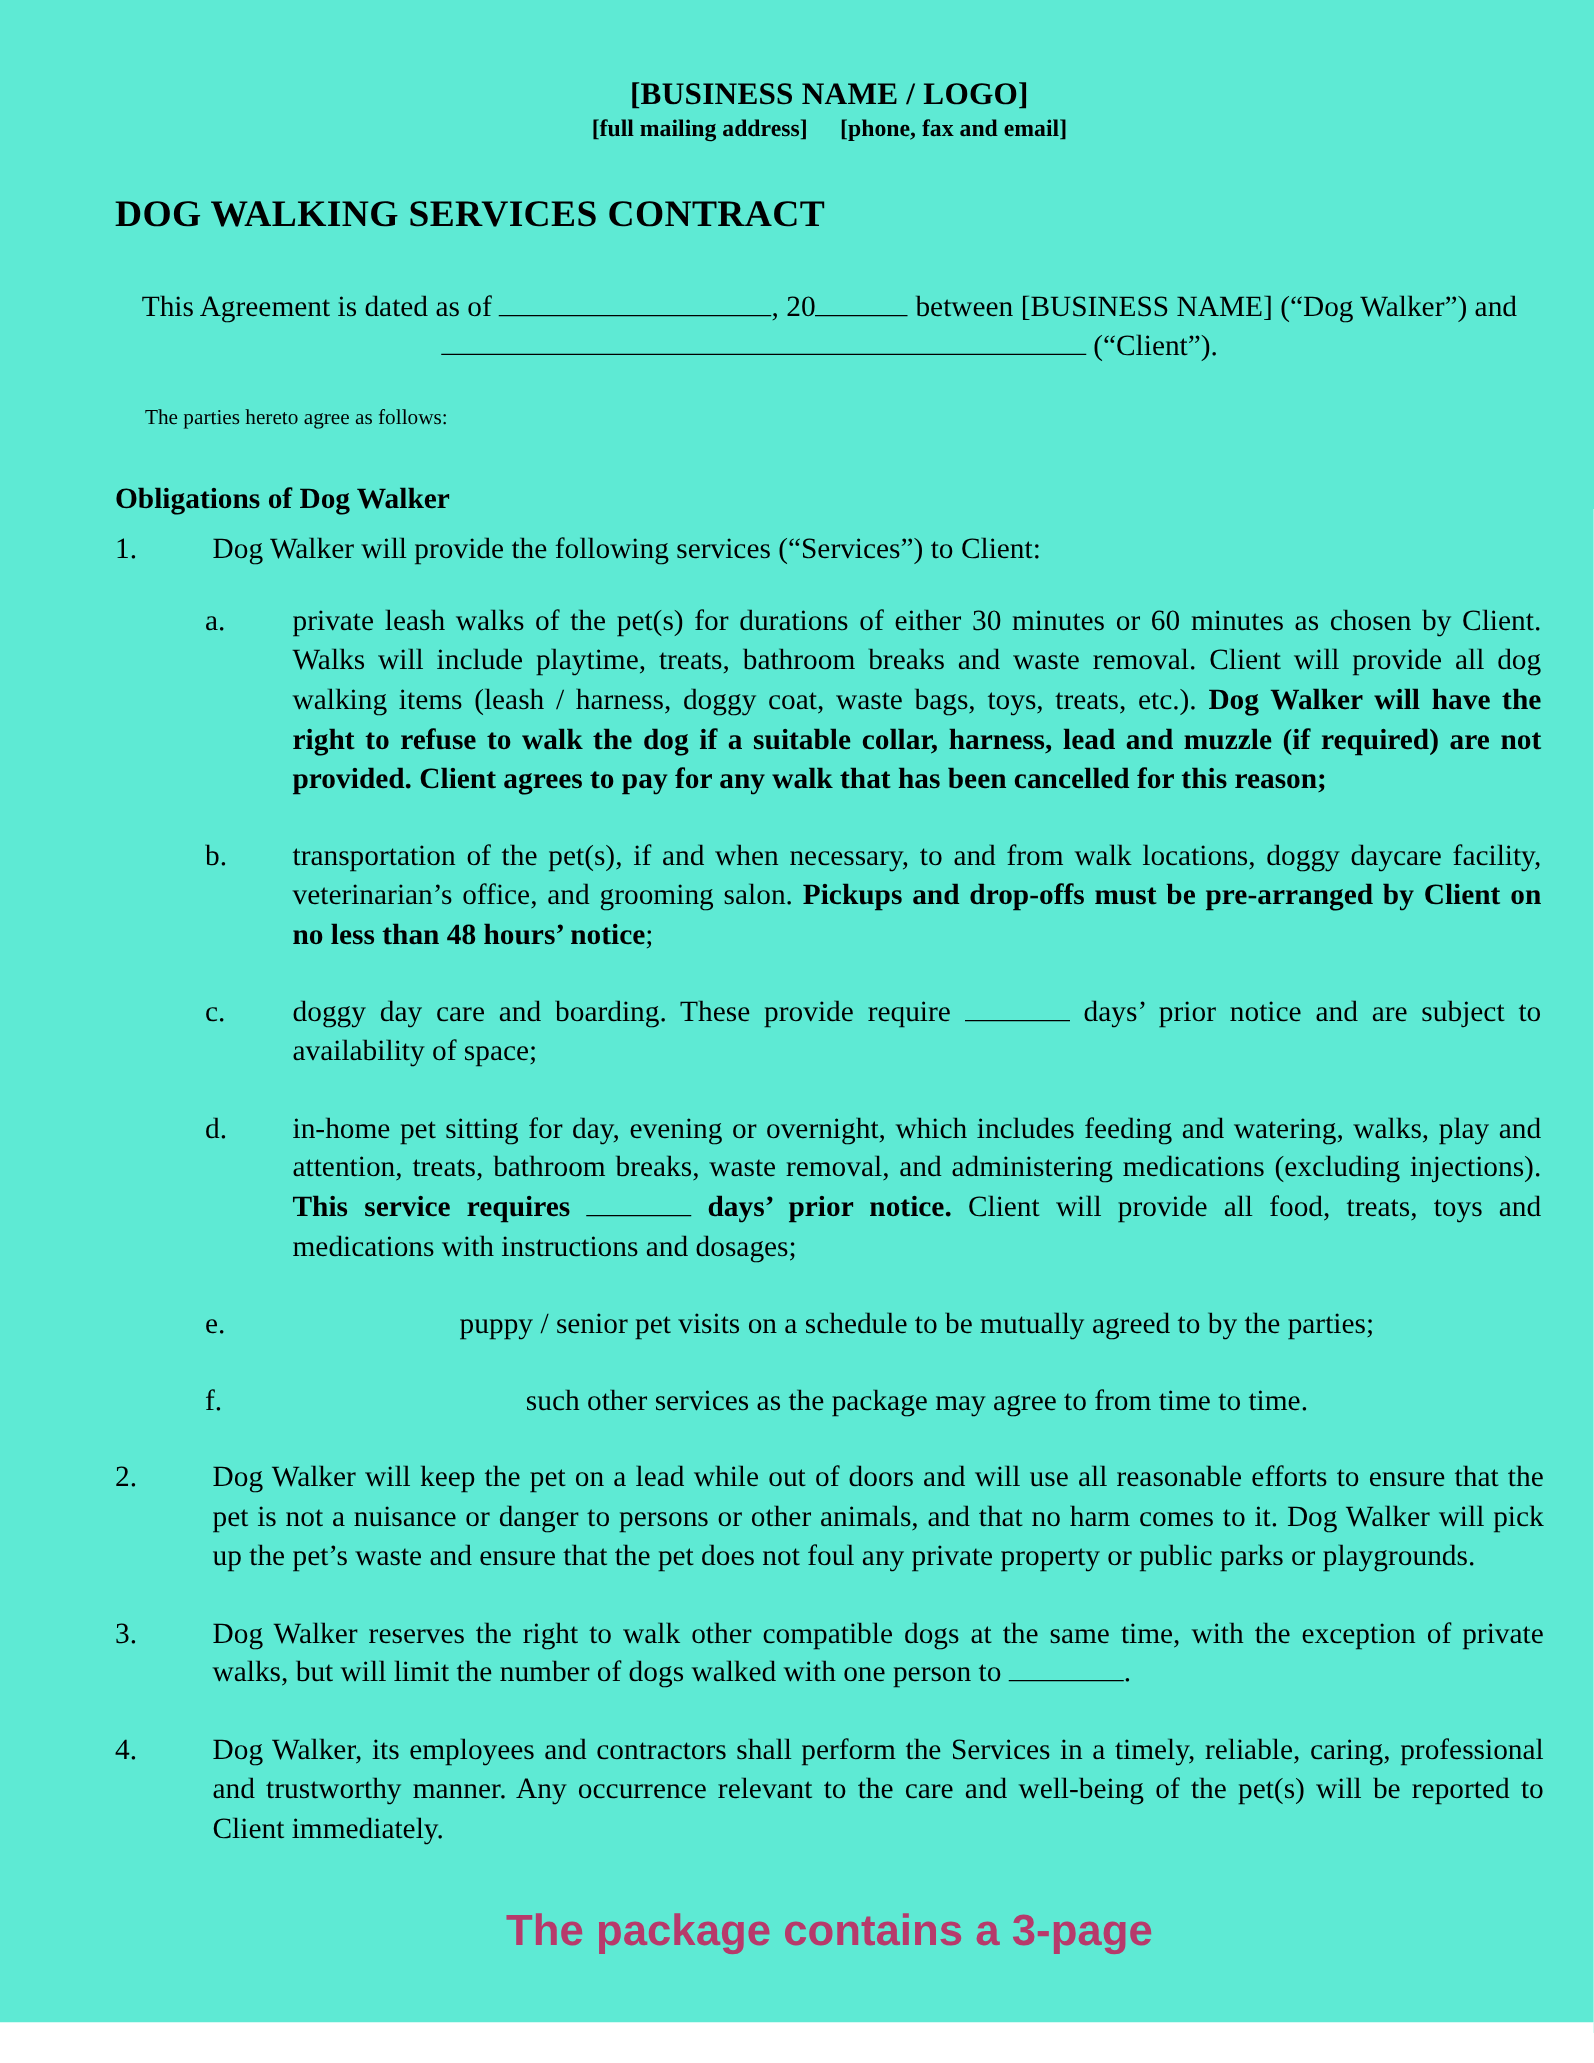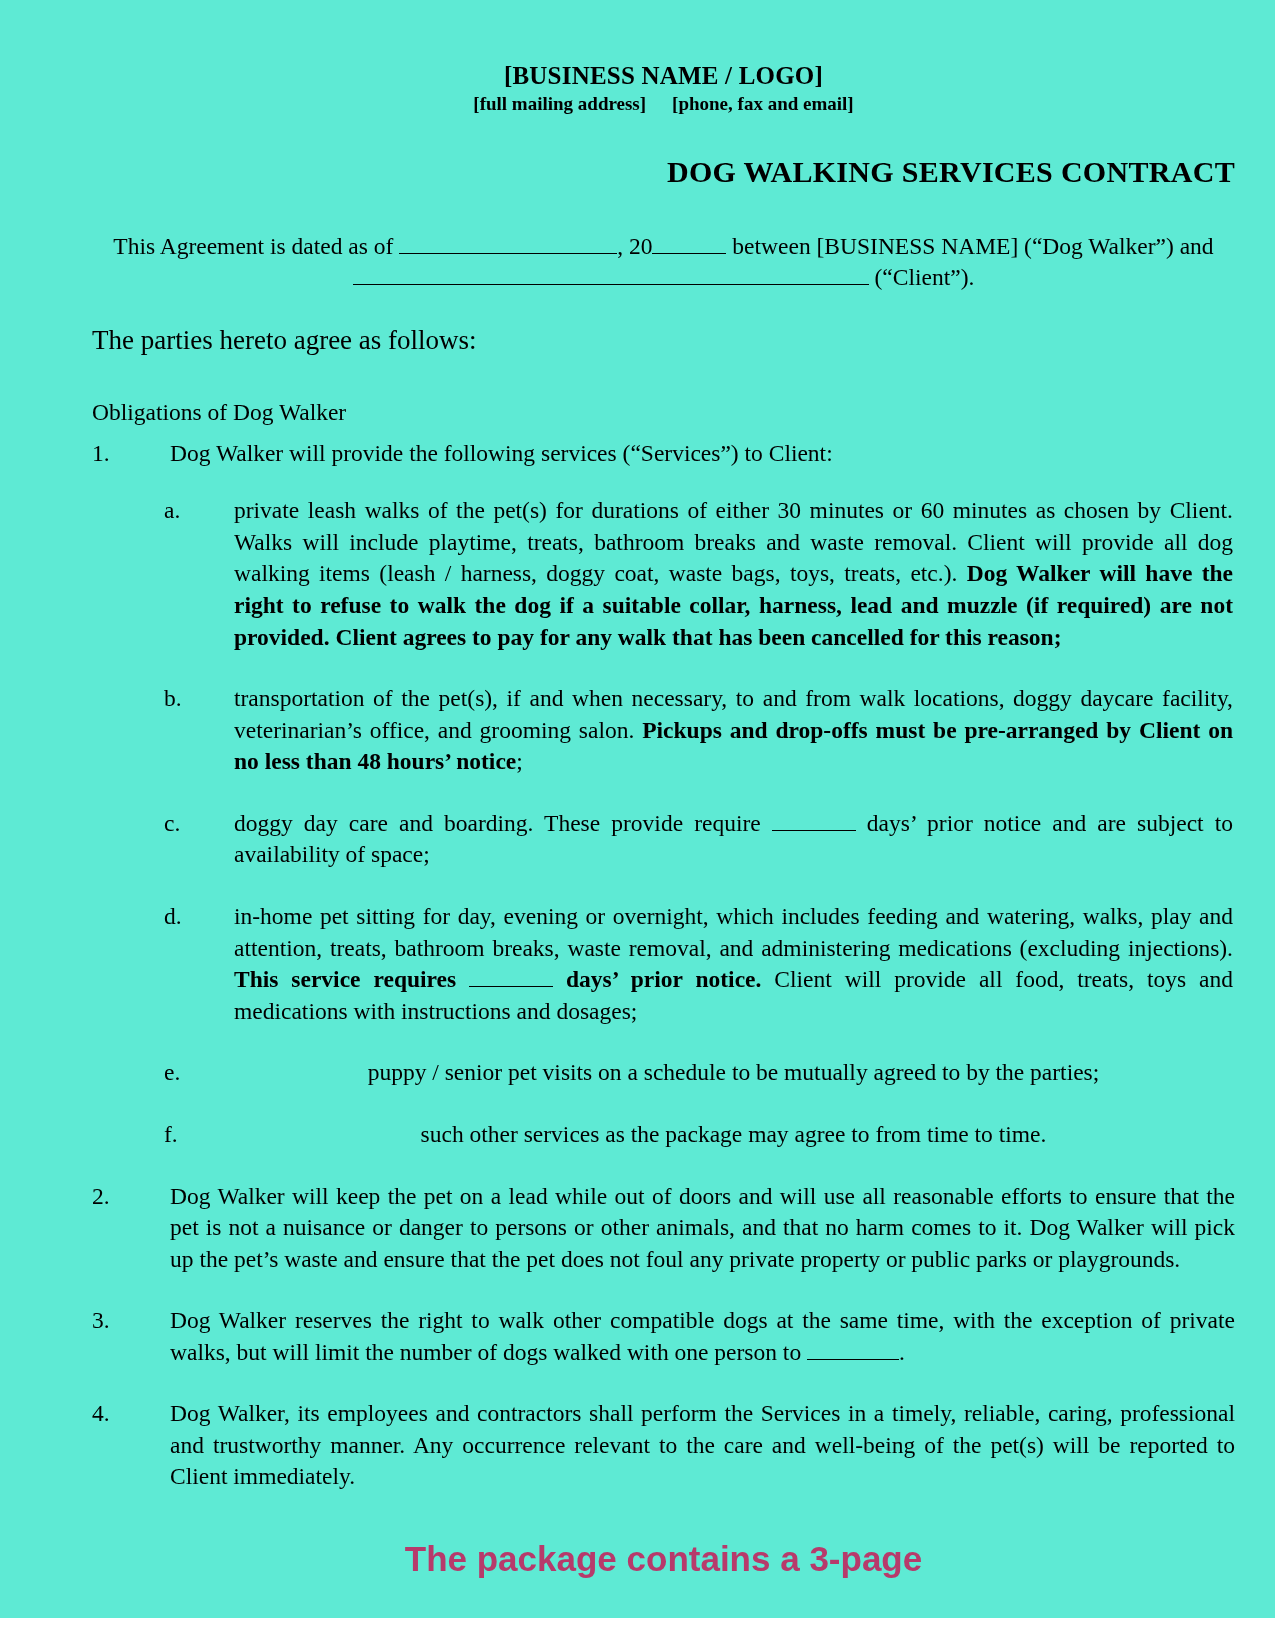--- a/index.html
+++ b/index.html
@@ -37,43 +37,44 @@
     font-size: 19px;
     line-height: 1.3;
   }
   .lh-gap {
     display: inline-block;
     width: 26px;
   }
 
   
   .doc-title {
-    text-align: right;
+    text-align: left;
     font-weight: bold;
     font-size: 30px;
     letter-spacing: 0.3px;
     margin-top: 38px;
     margin-bottom: 17px;
   }
 
   
   .intro {
     font-size: 23.5px;
     line-height: 1.33;
     margin-top: 42px;
     text-align: center;
   }
   .parties {
-    font-size: 27px;
+    font-size: 17px;
     line-height: 1.33;
     margin-top: 30px;
+    margin-left: 24px;
   }
   .section-heading {
     font-size: 23.5px;
-    font-weight: normal;
+    font-weight: bold;
     margin-top: 38px;
     line-height: 1.3;
   }
 
   
   .num-item {
     display: flex;
     font-size: 23.5px;
     line-height: 1.34;
     margin-top: 10px;

